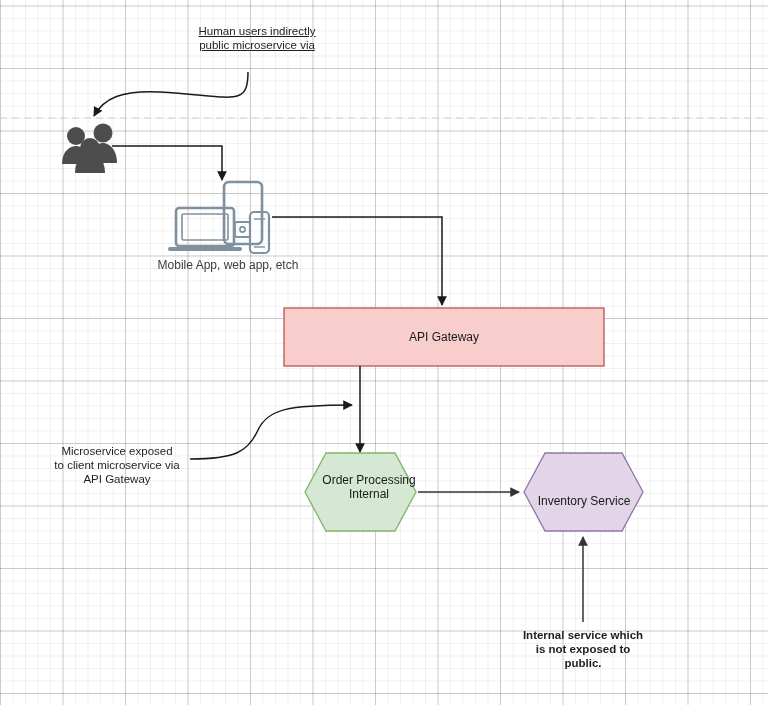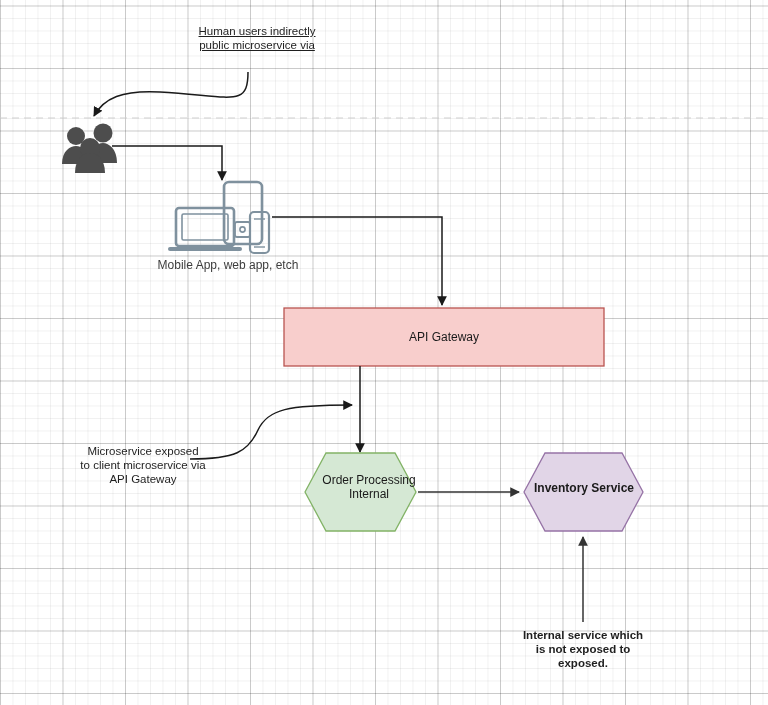--- a/index.html
+++ b/index.html
@@ -110,25 +110,25 @@
 
 <div class="nodeLabel devLabel" style="left:143px;top:258px;width:170px;">Mobile App, web app, etch</div>
 
 <div class="nodeLabel shapeLabel" style="left:284px;top:330px;width:320px;">API Gateway</div>
 
 <div class="nodeLabel shapeLabel" style="left:308px;top:473px;width:122px;">
   <div>Order Processing</div>
   <div>Internal</div>
 </div>
 
-<div class="nodeLabel shapeLabel" style="left:524px;top:481px;width:120px;font-weight:bold;">Inventory Service</div>
+<div class="nodeLabel shapeLabel" style="left:524px;top:494px;width:120px;">Inventory Service</div>
 
-<div class="ann" style="left:78px;top:444px;width:130px;">
+<div class="ann" style="left:52px;top:444px;width:130px;">
   <div>Microservice exposed</div>
   <div>to client microservice via</div>
   <div>API Gateway</div>
 </div>
 
 <div class="ann" style="left:518px;top:628px;width:130px;font-weight:bold;">
   <div>Internal service which</div>
   <div>is not exposed to</div>
-  <div>exposed.</div>
+  <div>public.</div>
 </div>
 
 </body></html>

